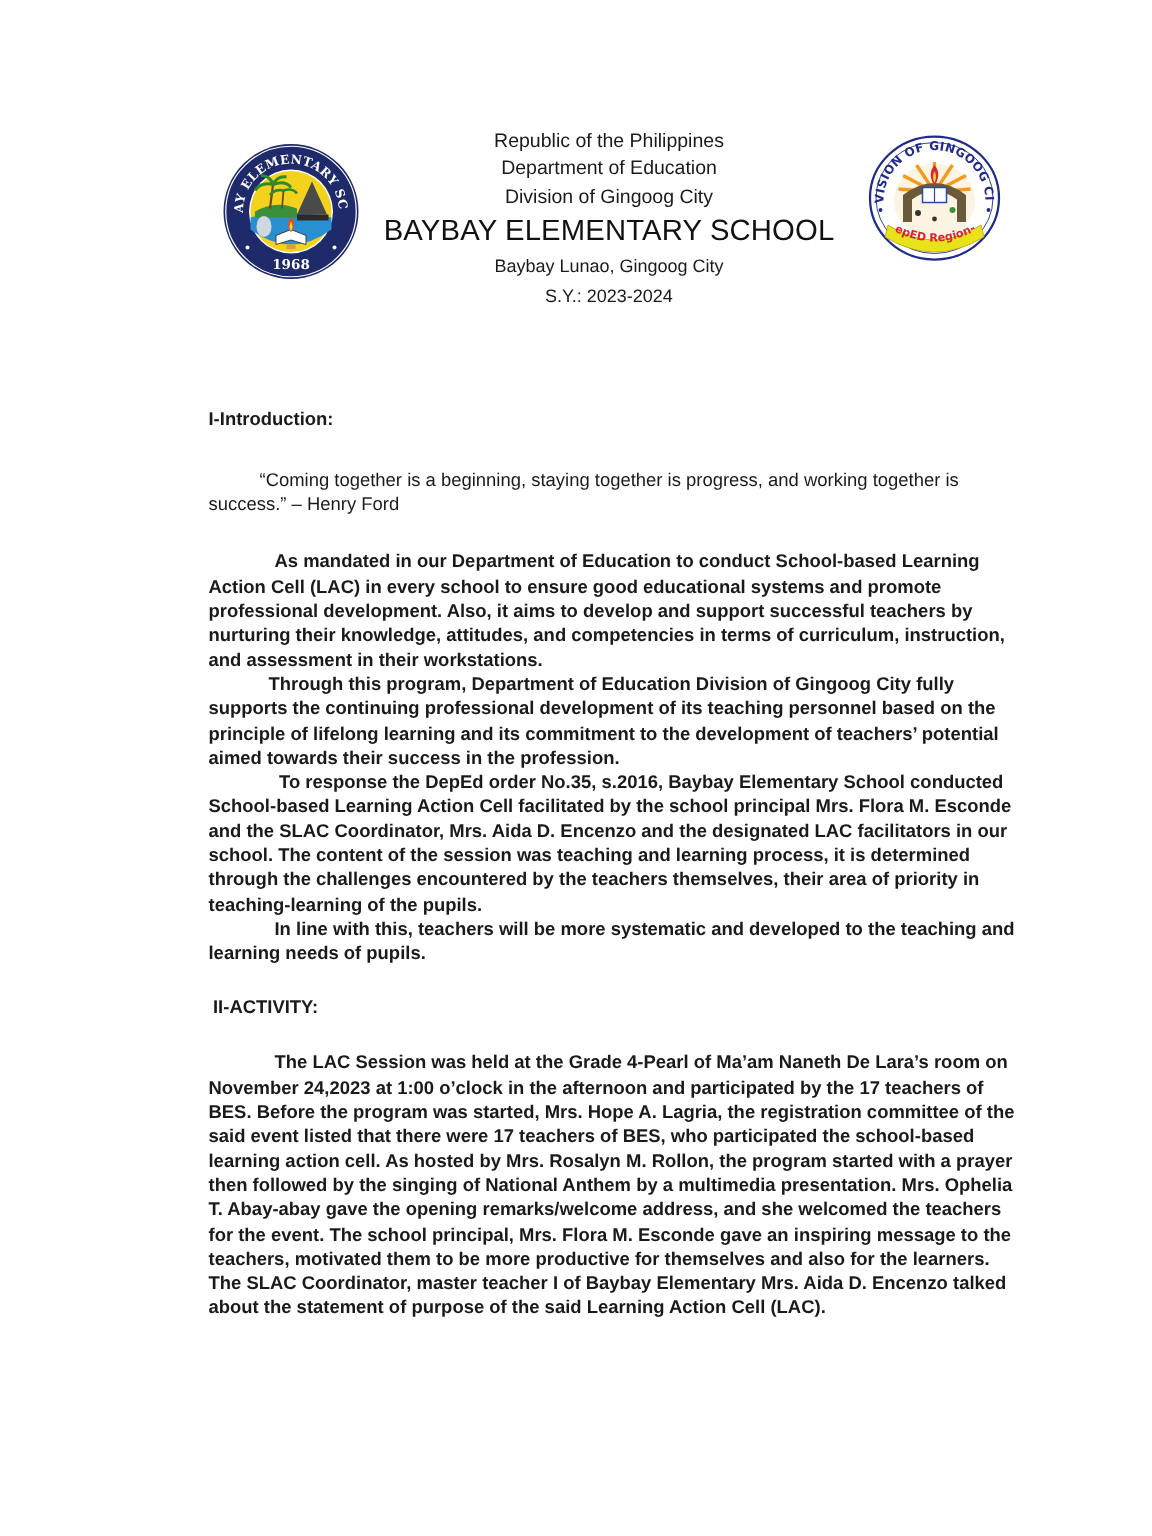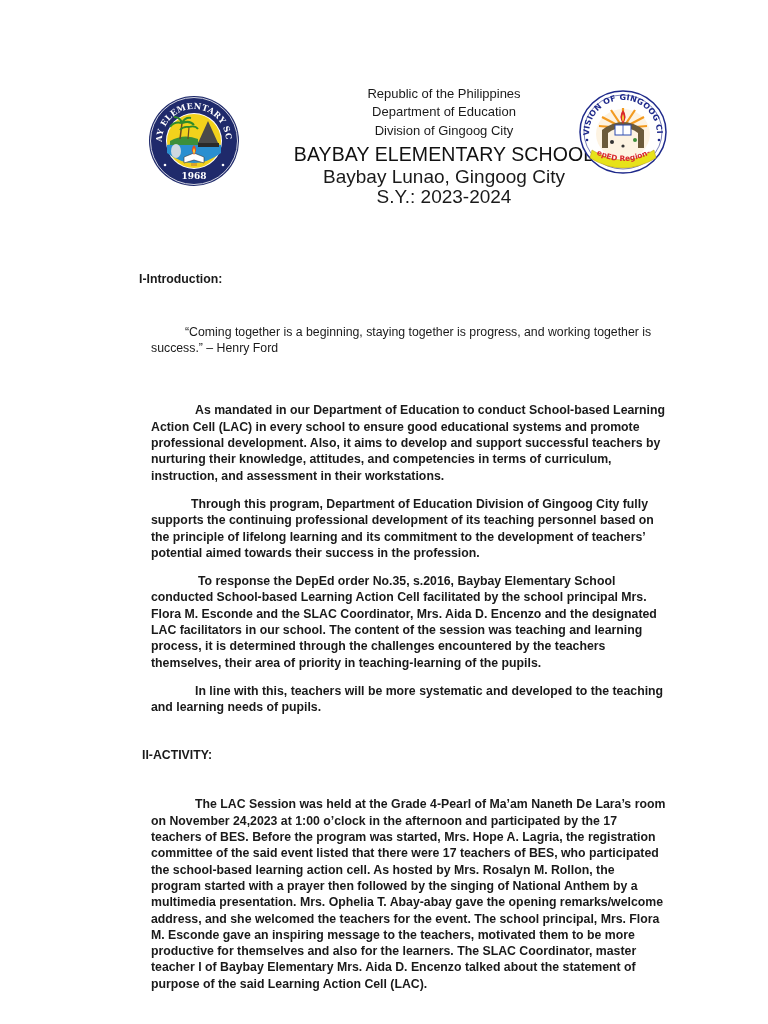--- a/index.html
+++ b/index.html
@@ -35,53 +35,52 @@
       top: 88px;
       width: 90px;
       height: 86px;
     }
     .header {
       position: absolute;
       left: 250px;
       top: 85px;
       width: 312px;
       text-align: center;
-      margin-left: 38px;
     }
     .header .small {
       font-size: 13px;
       line-height: 18.3px;
       color: #1a1a1a;
     }
     .header .school {
       font-size: 19.5px;
       line-height: 26px;
       margin-top: 1px;
       letter-spacing: 0.1px;
       color: #111;
     }
     .header .addr {
-      font-size: 19px;
+      font-size: 12px;
       line-height: 20px;
       color: #1a1a1a;
     }
     .body-text {
       position: absolute;
       left: 139px;
       top: 271px;
       width: 540px;
       font-size: 12.3px;
       line-height: 16.3px;
       color: #1a1a1a;
     }
     .heading {
       font-weight: bold;
       font-size: 12.3px;
     }
-    .p { margin: 12px; }
+    .p { margin: 0; }
     .indent { text-indent: 34px; }
     .indent2 { text-indent: 44px; font-weight: bold; }
     .gap-1 { height: 16.3px; }
     .activity-heading { padding-left: 3px; }
   </style>
 </head>
 <body>
 
 <div class="page">
 

